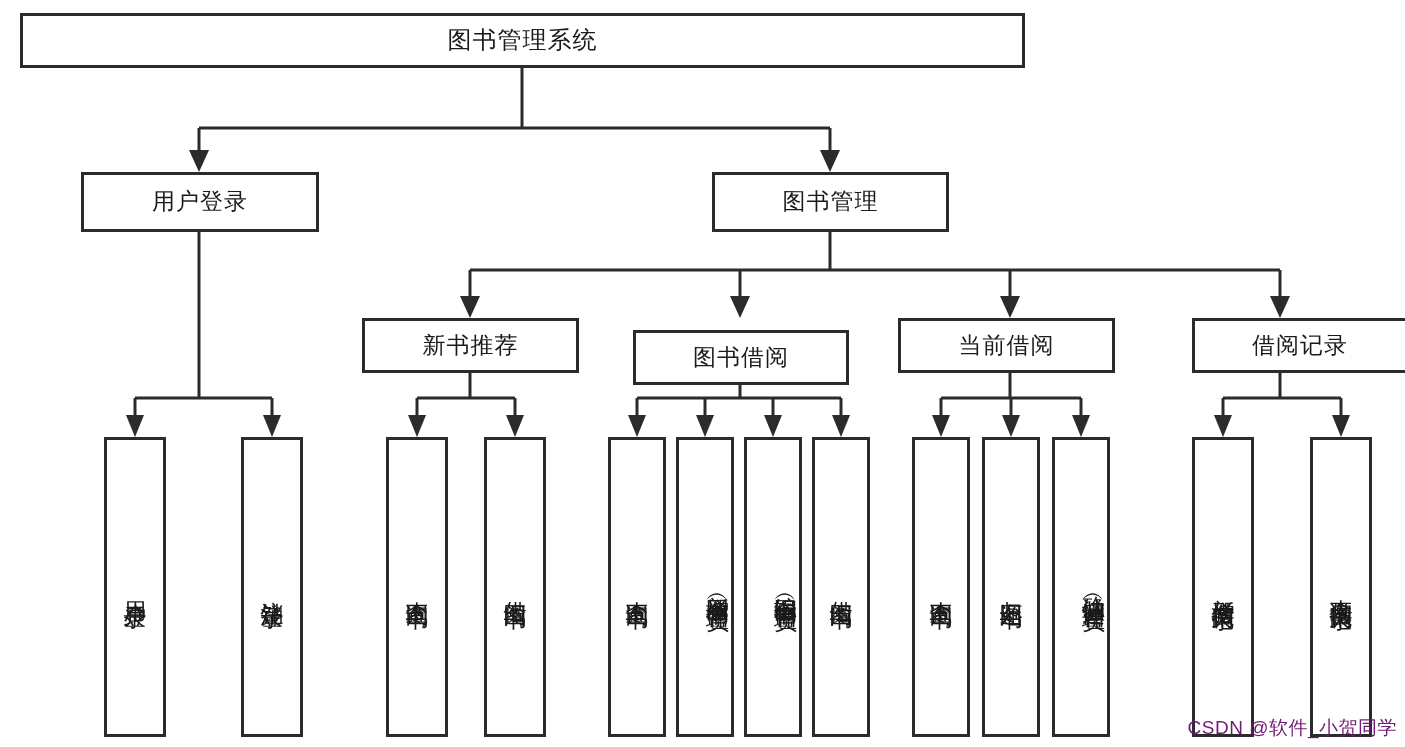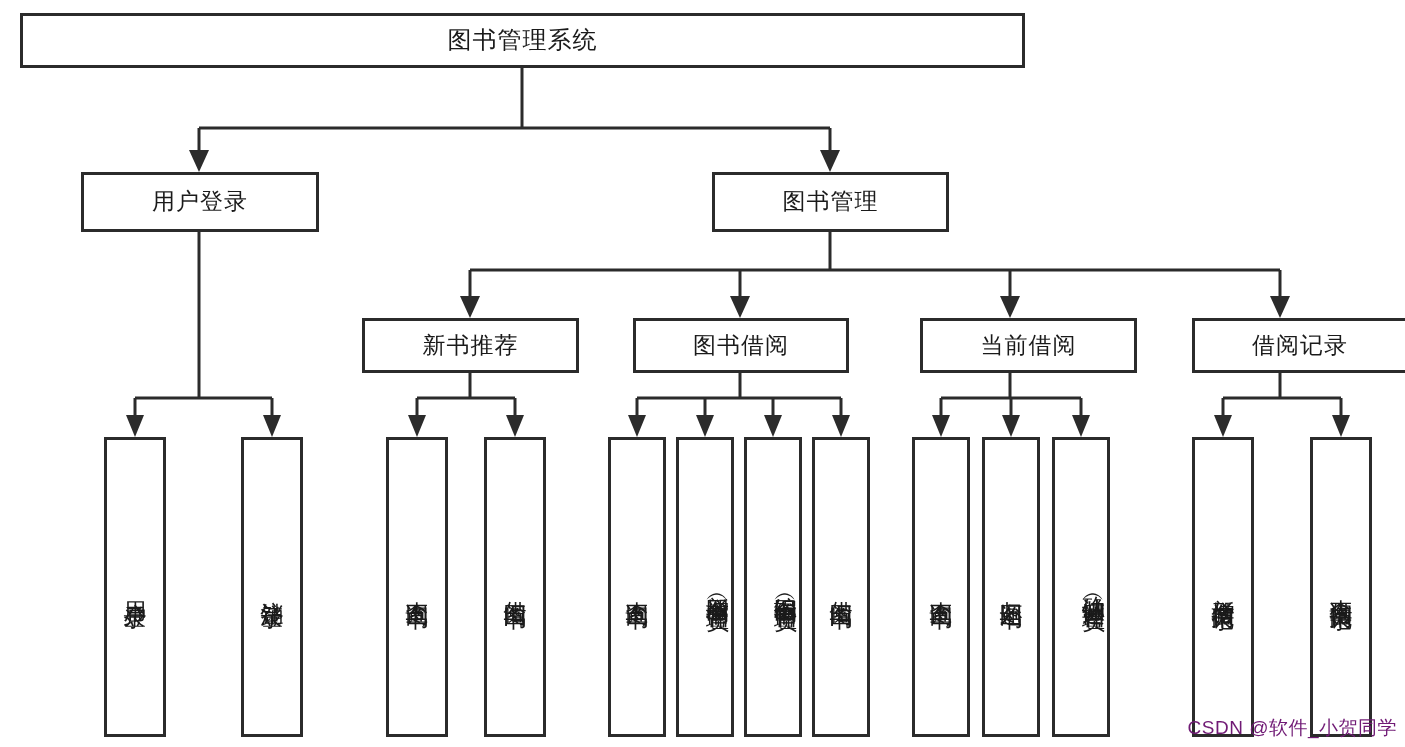--- a/index.html
+++ b/index.html
@@ -162,24 +162,24 @@
   <div class="node horiz" style="left:81px; top:172px; width:238px; height:60px;">
     <span>用户登录</span>
   </div>
   <div class="node horiz" style="left:712px; top:172px; width:237px; height:60px;">
     <span>图书管理</span>
   </div>
 
   <div class="node horiz" style="left:362px; top:318px; width:217px; height:55px;">
     <span>新书推荐</span>
   </div>
-  <div class="node horiz" style="left:633px; top:318px; width:216px; height:55px;">
+  <div class="node horiz" style="left:633px; top:330px; width:216px; height:55px;">
     <span>图书借阅</span>
   </div>
-  <div class="node horiz" style="left:920px; top:318px; width:217px; height:55px;">
+  <div class="node horiz" style="left:898px; top:318px; width:217px; height:55px;">
     <span>当前借阅</span>
   </div>
   <div class="node horiz" style="left:1172px; top:318px; width:216px; height:55px;margin-left:20px;">
     <span>借阅记录</span>
   </div>
 
   <div class="node vert midalign" style="left:104px; top:437px; width:62px; height:300px;">
     <span class="vlabel">用户登录</span>
   </div>
   <div class="node vert midalign" style="left:241px; top:437px; width:62px; height:300px;">

